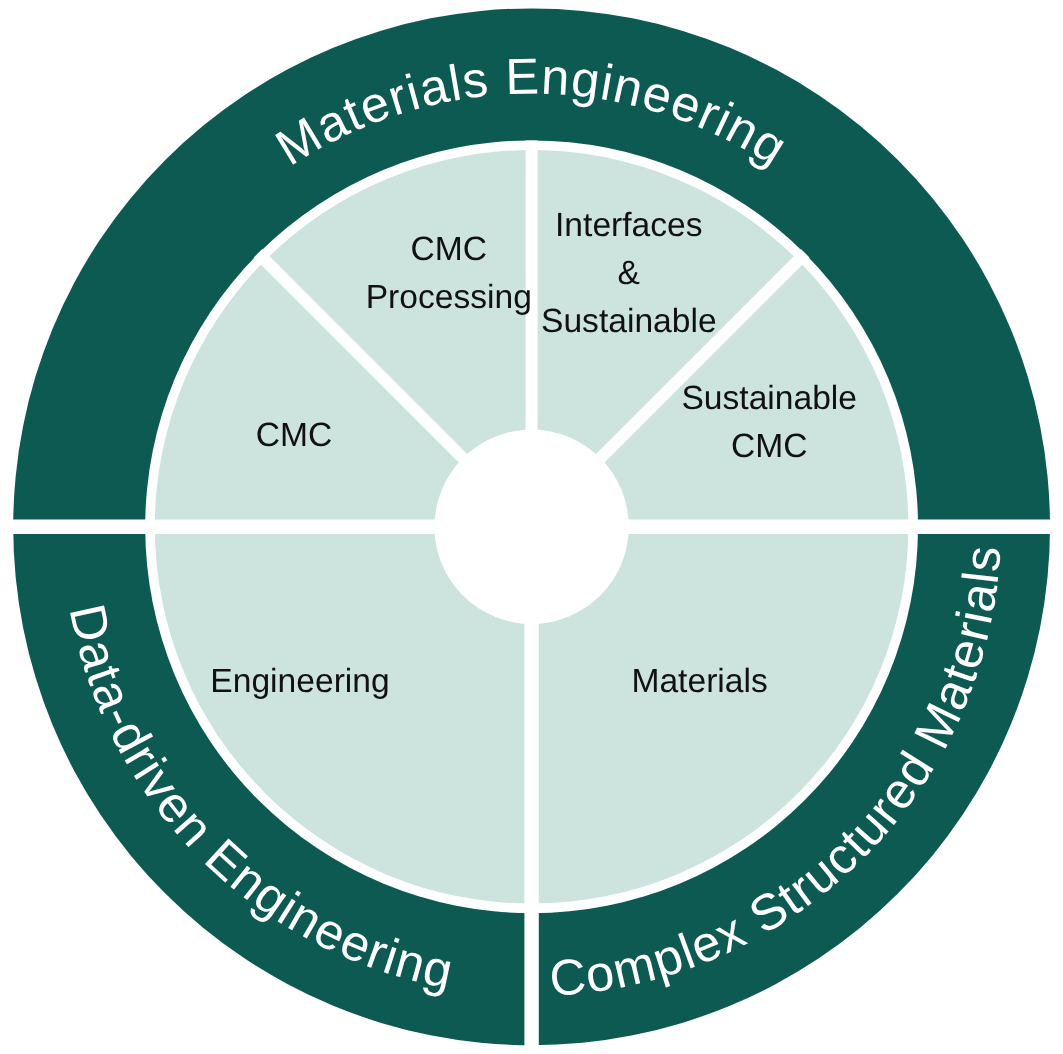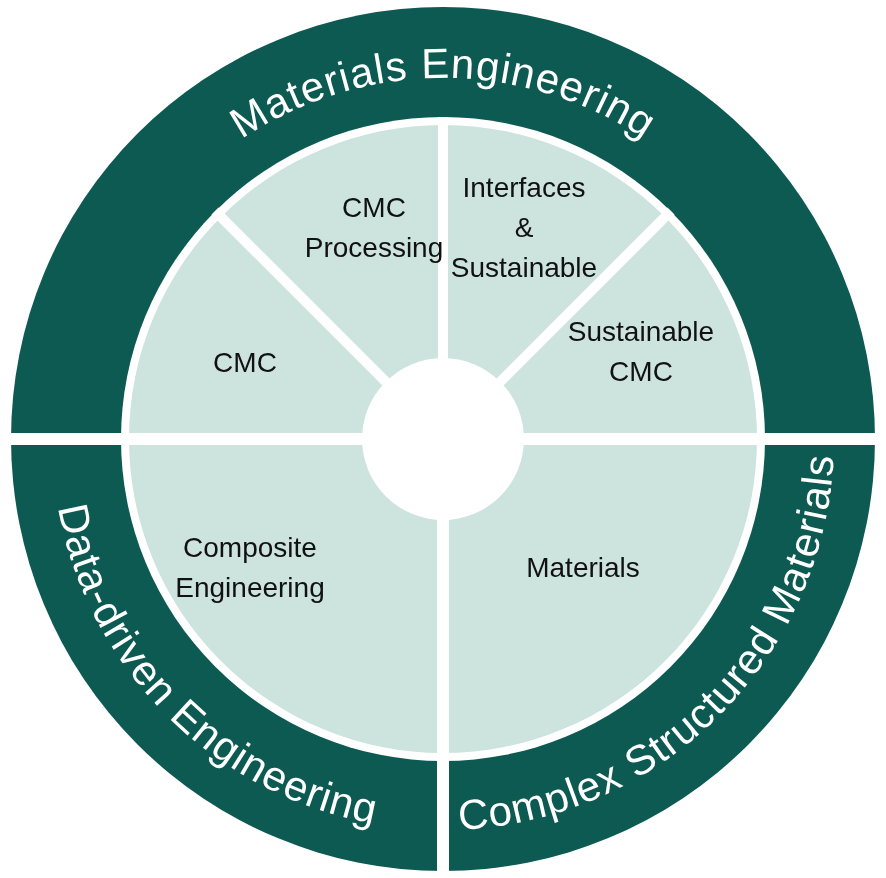--- a/index.html
+++ b/index.html
@@ -88,21 +88,20 @@
   <div class="label" style="left:245px;top:363px">
     <span>CMC</span>
   </div>
 
   <div class="label" style="left:641px;top:352px">
     <span>Sustainable</span>
     <span>CMC</span>
   </div>
 
   <div class="label" style="left:250px;top:568px">
-    <span>Composite</span>
     <span>Engineering</span>
   </div>
 
   <div class="label" style="left:583px;top:568px">
     <span>Materials</span>
   </div>
 
 </div>
 
 </body></html>

